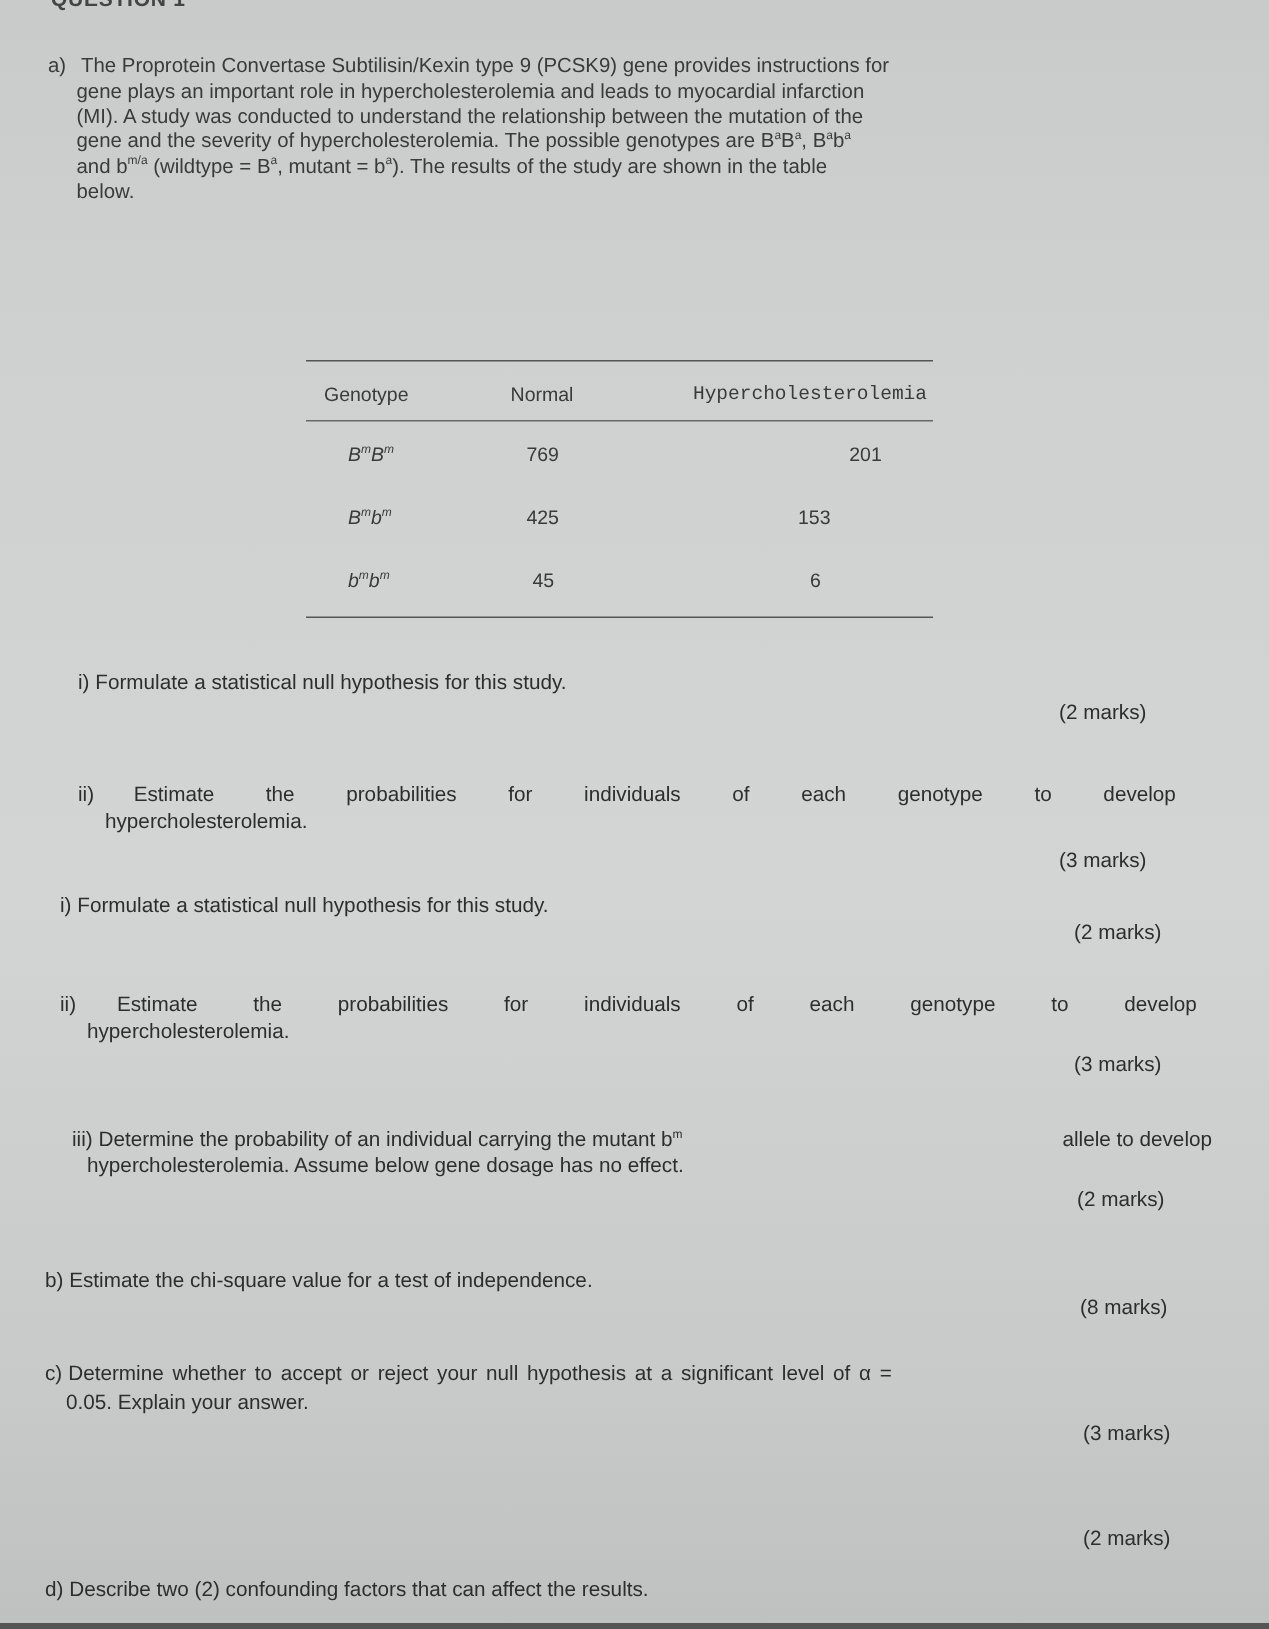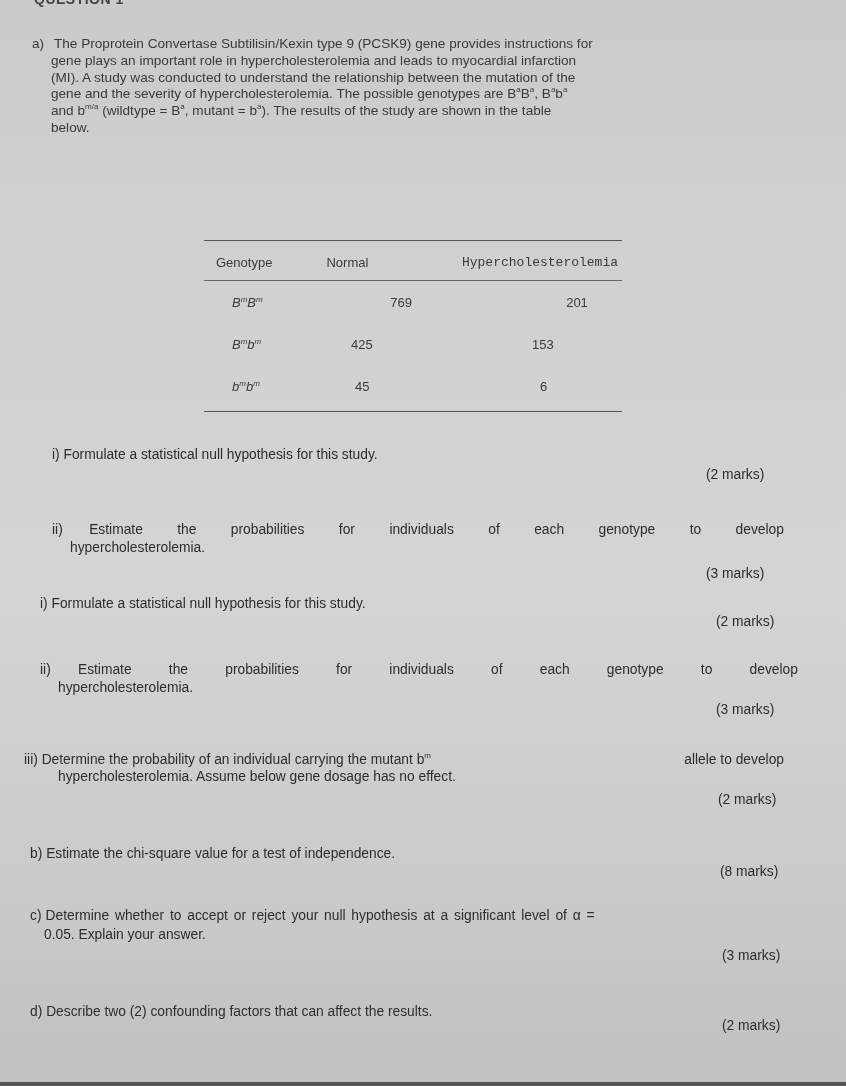--- a/index.html
+++ b/index.html
@@ -25,21 +25,21 @@
   sup { font-size: 8px; line-height: 0; }
 
   .table-wrap {
     position: absolute; left: 204px; top: 240px; width: 418px;
   }
   .rule-top { border-top: 1.5px solid #555; }
   .rule-mid { border-top: 1px solid #666; }
   .rule-bot { border-top: 1.5px solid #555; }
   table { border-collapse: collapse; width: 100%; font-size: 13px; color: #3a3a3a; }
   th { font-weight: normal; text-align: left; padding: 14px 0 10px 0; }
-  th.c2 { text-align: left; padding-left: 28px; }
+  th.c2 { text-align: center; padding-left: 28px; }
   th.c3 { text-align: right; padding-right: 4px; font-family: Liberation Mono, monospace; }
   td { padding: 0; height: 42px; }
   td.c1 { padding-left: 28px; font-style: italic; }
   td.c2 { padding-left: 36px; }
   td.c3 { padding-left: 122px; }
 
   .q {
     position: absolute; left: 0; width: 846px; font-size: 13.8px; color: #2d2d2d;
   }
   .q .text { position: absolute; white-space: nowrap; }
@@ -78,21 +78,21 @@
           <th class="c2" style="padding-left:26px;">Normal</th>
           <th class="c3">Hypercholesterolemia</th>
         </tr>
       </thead>
     </table>
     <div class="rule-mid"></div>
     <table>
       <tbody>
         <tr>
           <td class="c1"><span>B</span><sup>m</sup><span>B</span><sup>m</sup></td>
-          <td class="c2" style="padding-left:60px;text-align:right;">769</td>
+          <td class="c2" style="padding-left:60px;">769</td>
           <td class="c3" style="padding-left:120px;text-align:center;">201</td>
         </tr>
         <tr>
           <td class="c1"><span>B</span><sup>m</sup><span>b</span><sup>m</sup></td>
           <td class="c2" style="padding-left:60px;">425</td>
           <td class="c3" style="padding-left:120px;">153</td>
         </tr>
         <tr>
           <td class="c1"><span>b</span><sup>m</sup><span>b</span><sup>m</sup></td>
           <td class="c2" style="padding-left:64px;">45</td>
@@ -149,21 +149,21 @@
       <span>each</span>
       <span>genotype</span>
       <span>to</span>
       <span>develop</span>
     </div>
     <span class="text" style="left:58px; top:18px;">hypercholesterolemia.</span>
     <span class="marks" style="left:716px; top:40px;">(3 marks)</span>
   </div>
 
   <div class="q" style="top:752px;">
-    <div class="justify" style="position:absolute; left:24px; width:760px;">
+    <div class="justify" style="position:absolute; left:48px; width:760px;">
       <span>
         <span>iii)</span>
         <span>Determine the probability of an individual carrying the mutant b</span><sup>m</sup>
       </span>
       <span> allele to develop</span>
     </div>
     <span class="text" style="left:58px; top:17px;">hypercholesterolemia. Assume below gene dosage has no effect.</span>
     <span class="marks" style="left:718px; top:40px;">(2 marks)</span>
   </div>
 
@@ -178,21 +178,21 @@
   <div class="q" style="top:908px;">
     <div class="justify" style="position:absolute; left:30px; width:776px;">
       <span style="margin-right:4px;">c)</span>
       <span style="flex:1; word-spacing:2px;">Determine whether to accept or reject your null hypothesis at a significant level of α =</span>
     </div>
     <span class="text" style="left:44px; top:19px;">0.05. Explain your answer.</span>
     <span class="marks" style="left:722px; top:40px;">(3 marks)</span>
   </div>
 
   <div class="q" style="top:1004px;">
-    <span class="text" style="left:30px;">
+    <span class="text" style="left:30px;margin-top:48px;">
       <span>d)</span>
       <span>Describe two (2) confounding factors that can affect the results.</span>
     </span>
     <span class="marks" style="left:722px; top:14px;">(2 marks)</span>
   </div>
 
   <div style="position:absolute; left:0; top:1082px; width:846px; height:4px; background:#555;"></div>
 </div>
 
 </body></html>

